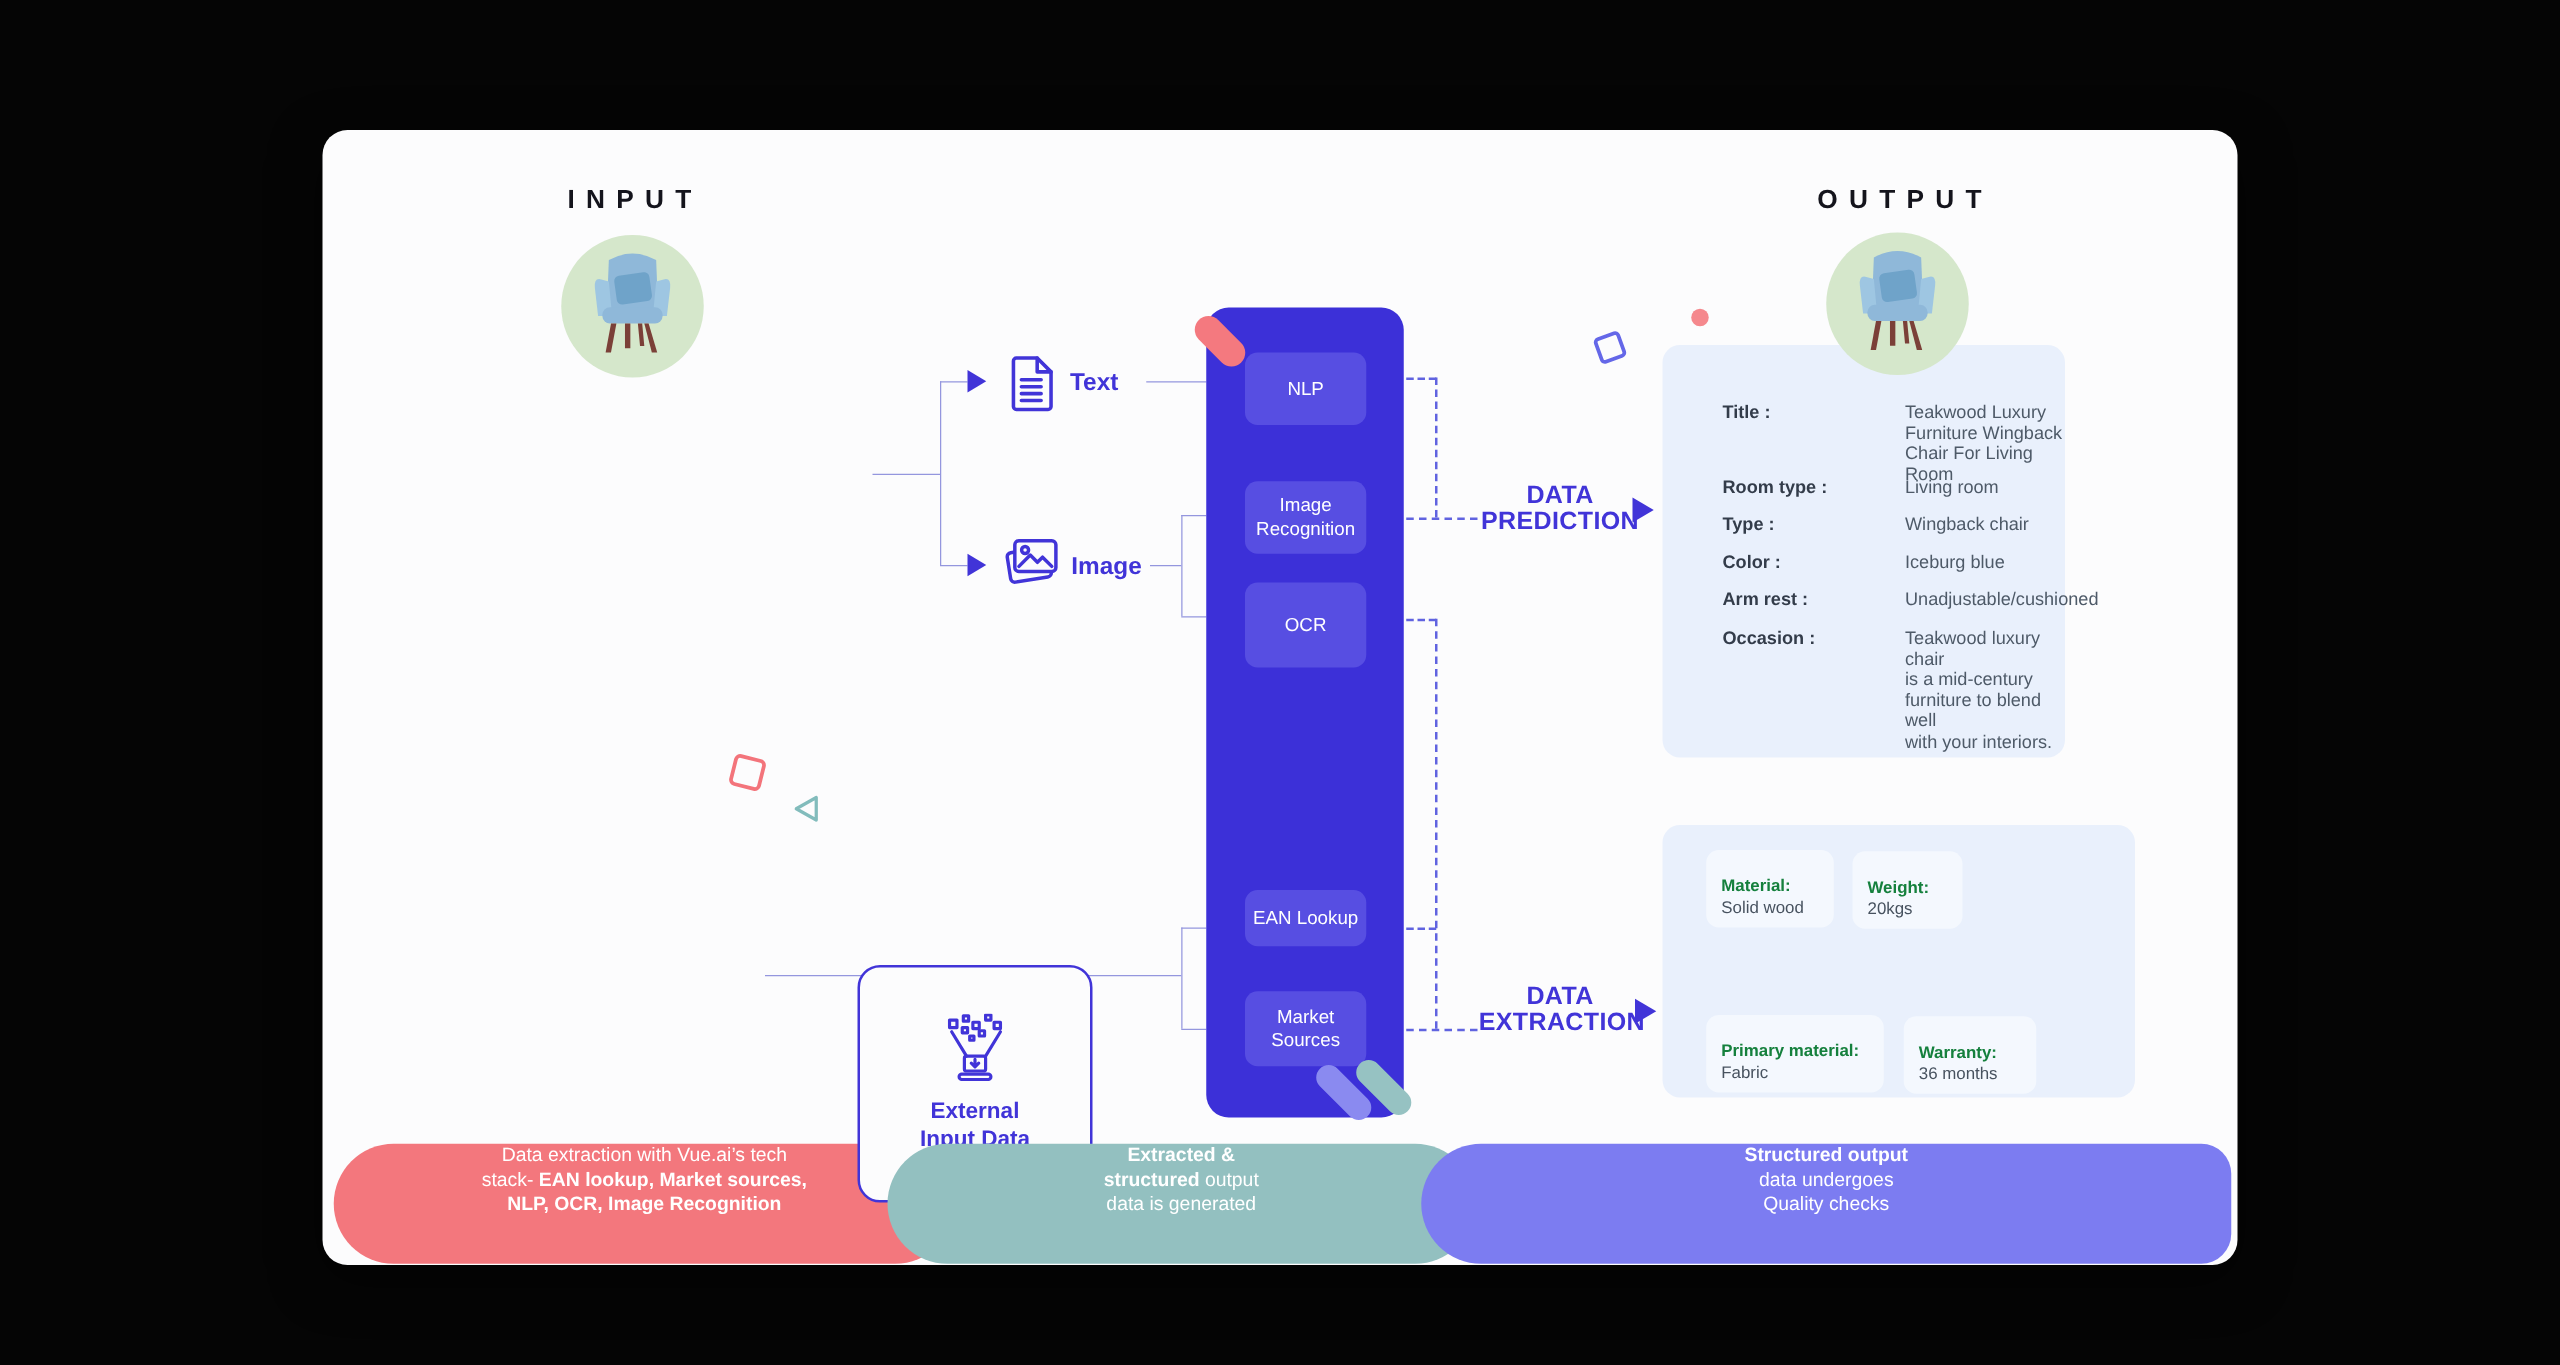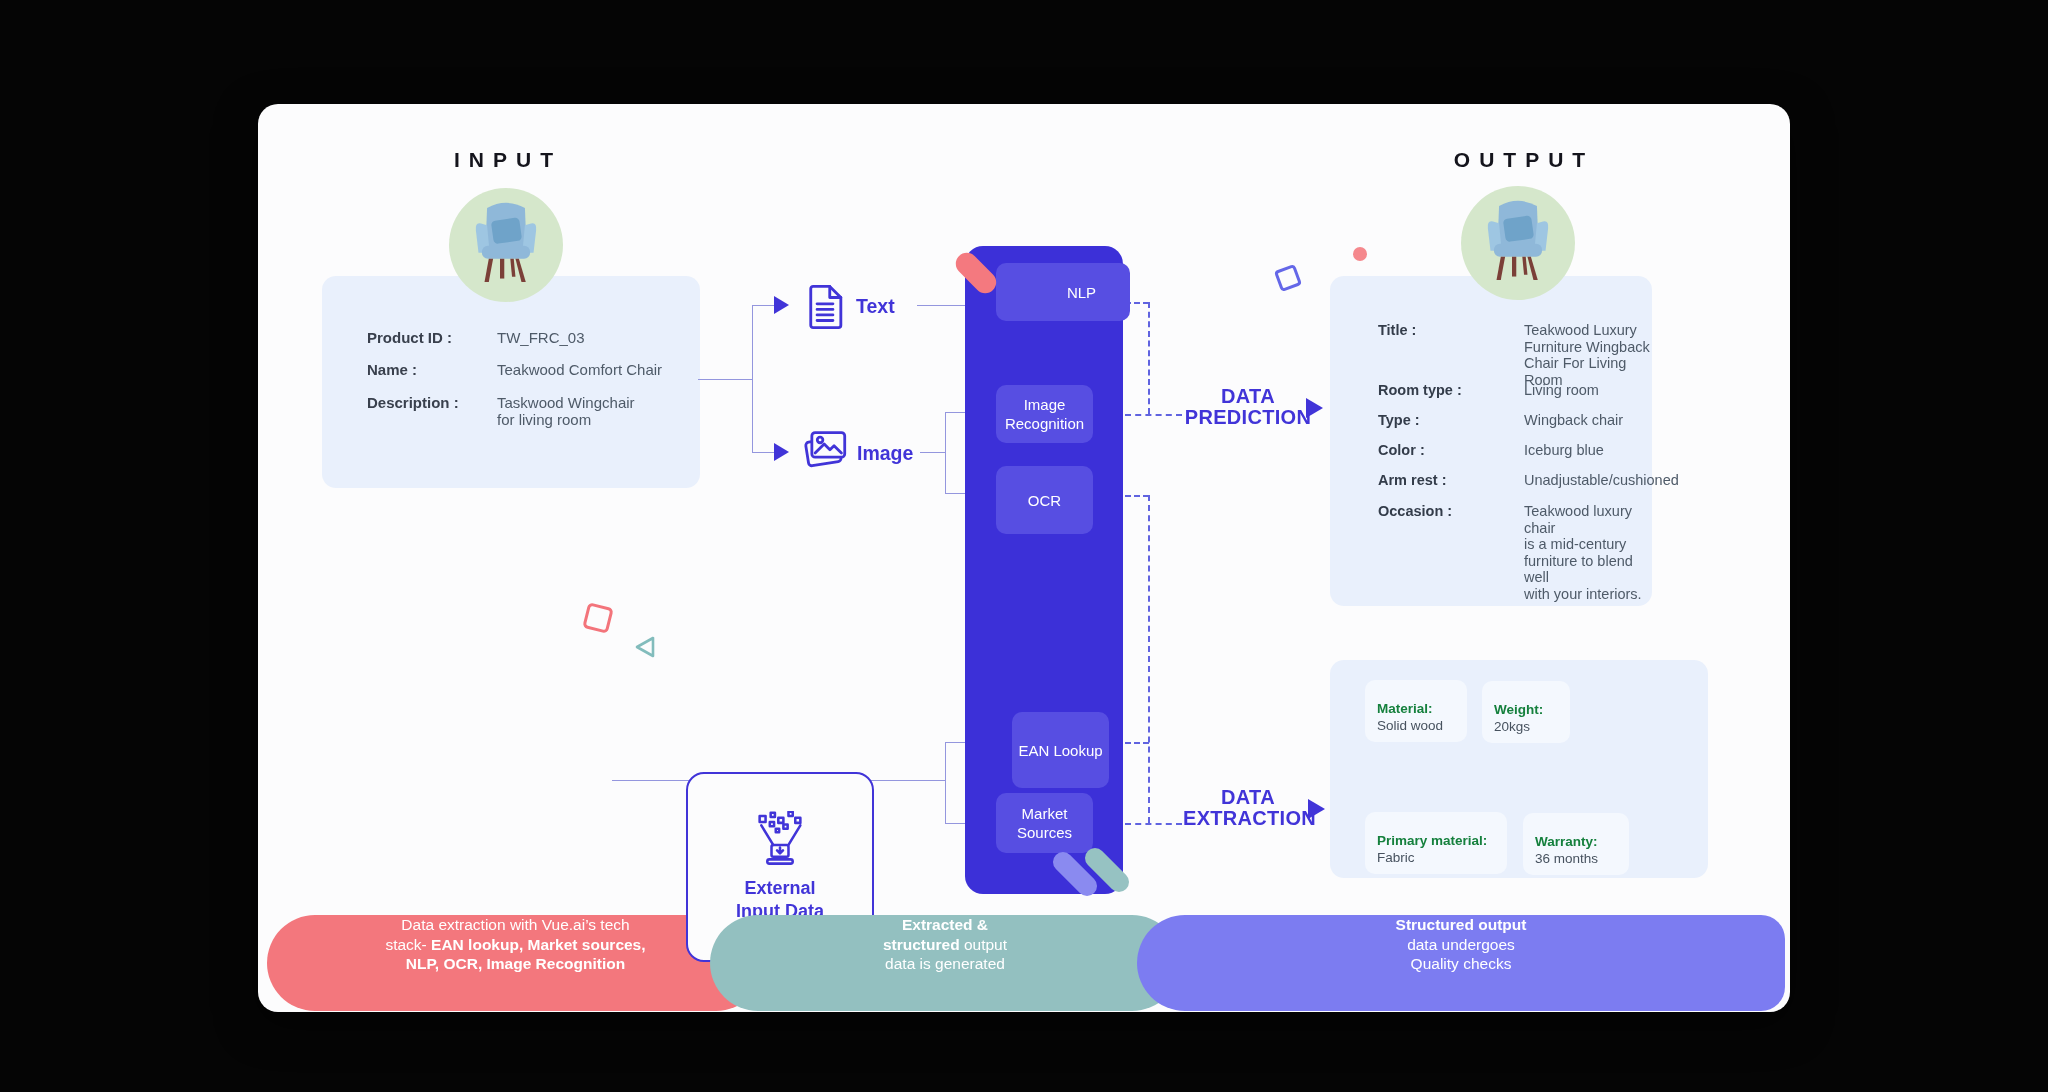--- a/index.html
+++ b/index.html
@@ -53,29 +53,20 @@
         <path d="M79 30 Q86 28 85 38 L82 64 L69 64 L72 32 Z" fill="#9ec6e2"></path>
         <rect x="34" y="25" width="33" height="27" rx="5" fill="#6fa3c9" transform="rotate(-8 50 38)"></rect>
         <rect x="22" y="56" width="56" height="15" rx="7" fill="#8fb8d9"></rect>
         <path d="M30 71 L25 98 L30 98 L35 71 Z" fill="#7b4038"></path>
         <path d="M43 71 L43 94 L48 94 L48 71 Z" fill="#7b4038"></path>
         <path d="M55 71 L57 92 L61 92 L59 71 Z" fill="#7b4038"></path>
         <path d="M65 71 L73 98 L68 98 L61 71 Z" fill="#7b4038"></path>
       </svg>
     </div>
 
-    <div class="abs panel-blue" style="left:64px;top:172px;width:378px;height:212px;">
-      <div class="abs rowlbl" style="left:45px;top:53px;">Product ID :</div>
-      <div class="abs rowval" style="left:175px;top:53px;">TW_FRC_03</div>
-      <div class="abs rowlbl" style="left:45px;top:85px;">Name :</div>
-      <div class="abs rowval" style="left:175px;top:85px;">Teakwood Comfort Chair</div>
-      <div class="abs rowlbl" style="left:45px;top:118px;">Description :</div>
-      <div class="abs rowval preline" style="left:175px;top:118px;">Taskwood Wingchair
-for living room</div>
-    </div>
 
     <div class="abs hline" style="left:440px;top:275px;width:54px;"></div>
     <div class="abs vline" style="left:494px;top:201px;height:147px;"></div>
     <div class="abs hline" style="left:494px;top:201px;width:22px;"></div>
     <div class="abs hline" style="left:494px;top:348px;width:22px;"></div>
     <div class="abs arrow" style="left:516px;top:192px;"></div>
     <div class="abs arrow" style="left:516px;top:339px;"></div>
 
     <svg class="abs" style="left:548px;top:179px;" width="38" height="48" viewBox="0 0 48 58" fill="none" stroke="#4134d8" stroke-width="3.6" stroke-linejoin="round" stroke-linecap="round">
       <path d="M9 3 h21 l14 14 v35 a3 3 0 0 1 -3 3 h-32 a3 3 0 0 1 -3 -3 v-46 a3 3 0 0 1 3 -3 z"></path>
@@ -116,24 +107,24 @@
       <div class="ext-label preline">External
 Input Data</div>
     </div>
     <div class="abs hline" style="left:354px;top:676px;width:333px;"></div>
     <div class="abs vline" style="left:687px;top:638px;height:81px;"></div>
     <div class="abs hline" style="left:687px;top:638px;width:20px;"></div>
     <div class="abs hline" style="left:687px;top:719px;width:20px;"></div>
   </div>
 
   <div id="pipeline" class="abs">
-    <div class="module" style="top:17px;height:58px;padding-left:37px;">NLP</div>
+    <div class="module" style="top:36px;height:58px;">NLP</div>
     <div class="module" style="top:139px;height:58px;">Image Recognition</div>
     <div class="module" style="top:220px;height:68px;">OCR</div>
-    <div class="module" style="top:466px;height:76px;margin-left:16px;">EAN Lookup</div>
+    <div class="module" style="top:466px;height:45px;">EAN Lookup</div>
     <div class="module" style="top:547px;height:60px;">Market Sources</div>
   </div>
   <div class="abs deco" style="left:952px;top:262px;width:48px;height:22px;border-radius:11px;background:#f4797f;transform:rotate(45deg);z-index:6;"></div>
   <div class="abs deco" style="left:1048px;top:864px;width:54px;height:20px;border-radius:10px;background:#8a8af0;transform:rotate(45deg);z-index:6;"></div>
   <div class="abs deco" style="left:1080px;top:860px;width:54px;height:20px;border-radius:10px;background:#96c2c2;transform:rotate(45deg);z-index:7;"></div>
 
   <div class="abs hdash" style="left:1125px;top:302px;width:24px;"></div>
   <div class="abs vdash" style="left:1148px;top:302px;height:112px;"></div>
   <div class="abs hdash" style="left:1125px;top:414px;width:57px;"></div>
   <div class="abs hdash" style="left:1125px;top:495px;width:24px;"></div>

